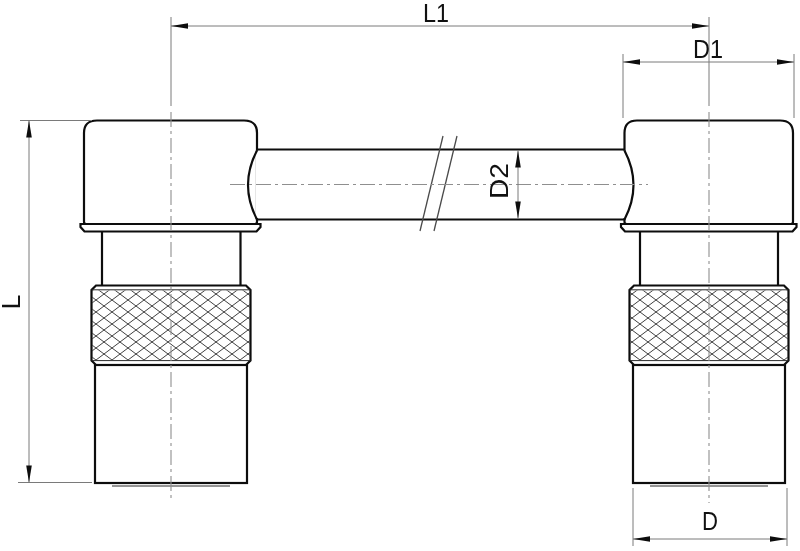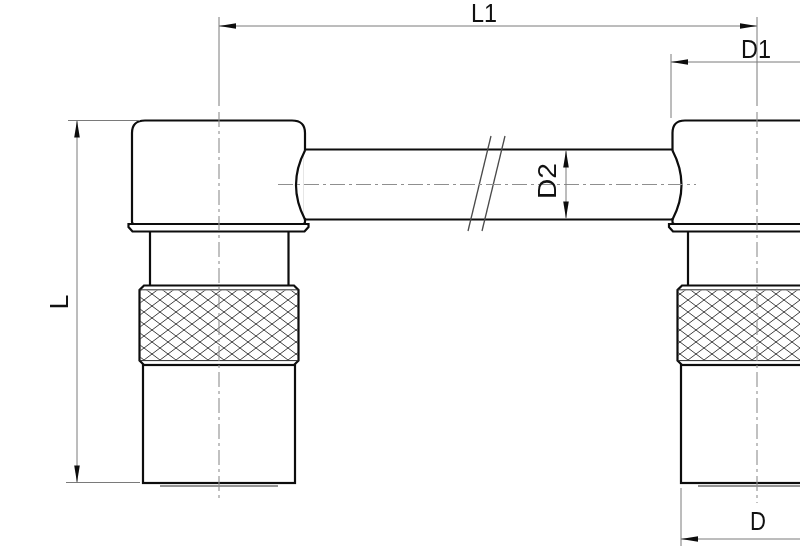--- a/index.html
+++ b/index.html
@@ -8,21 +8,20 @@
     background: #ffffff;
     width: 800px;
     height: 551px;
     overflow: hidden;
   }
   .stage {
     position: relative;
     width: 700px;
     height: 551px;
     background: #ffffff;
-    padding-left: 48px;
   }
   svg { display: block; }
   text {
     font-family: "Liberation Sans", "DejaVu Sans", sans-serif;
     font-size: 26px;
   }
   .part       { fill: #ffffff; stroke: #0d0d0d; stroke-width: 2.2; stroke-linecap: butt; }
   .part-line  { fill: none;    stroke: #0d0d0d; stroke-width: 2.2; }
   .thin-edge  { fill: none;    stroke: #2b2b2b; stroke-width: 1;   }
   .break-line { fill: none;    stroke: #4a4a4a; stroke-width: 1.3; }

